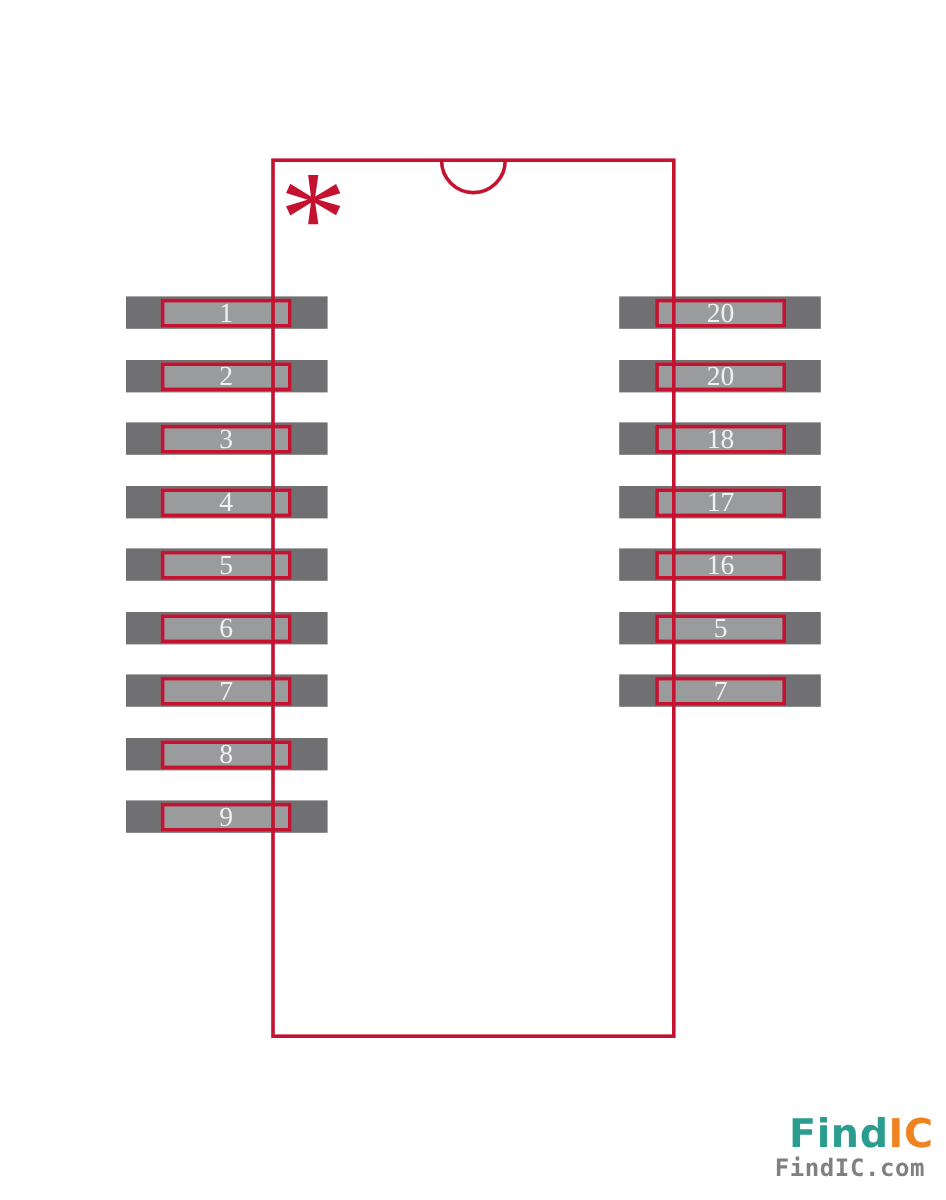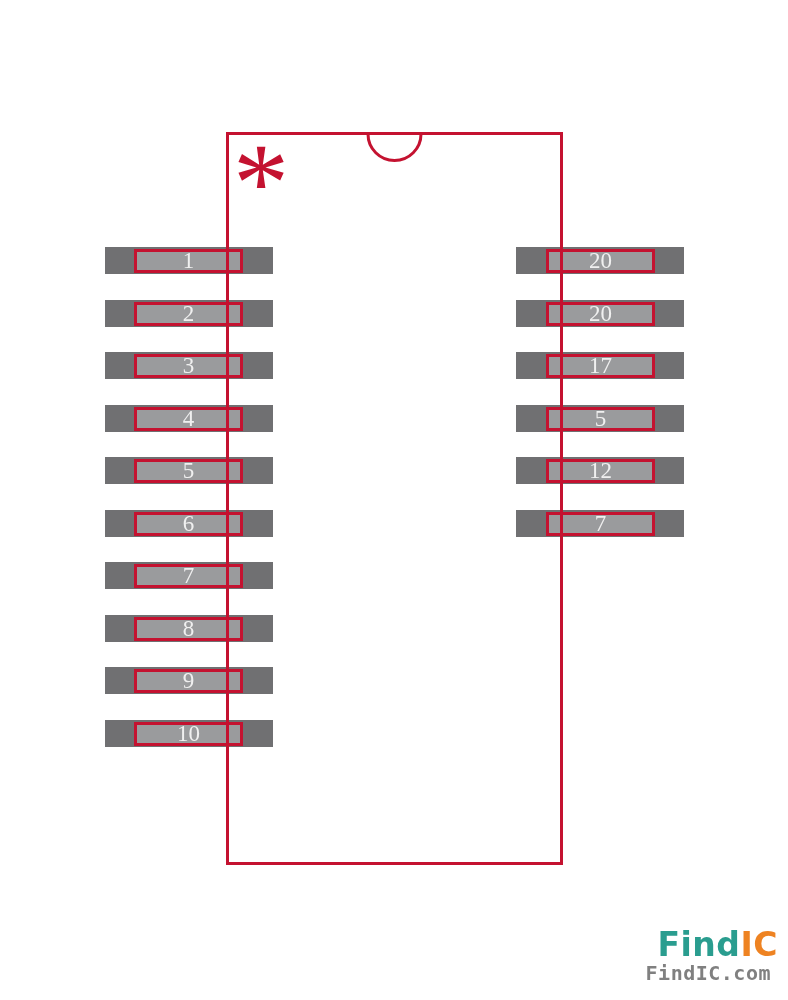--- a/index.html
+++ b/index.html
@@ -173,51 +173,51 @@
       <div class="pin-pad left">
         <div class="pin-inner">
           <span class="pin-number">8</span>
         </div>
       </div>
       <div class="pin-pad left">
         <div class="pin-inner">
           <span class="pin-number">9</span>
         </div>
       </div>
-      <div class="pin-pad left">
-        <div class="pin-inner">
-          <span class="pin-number">10</span>
-        </div>
-      </div>
     </div>
 
   <div class="pin-col right" id="right-pins">
       <div class="pin-pad right">
         <div class="pin-inner">
           <span class="pin-number">20</span>
         </div>
       </div>
       <div class="pin-pad right">
         <div class="pin-inner">
           <span class="pin-number">20</span>
         </div>
       </div>
       <div class="pin-pad right">
         <div class="pin-inner">
+          <span class="pin-number">18</span>
+        </div>
+      </div>
+      <div class="pin-pad right">
+        <div class="pin-inner">
           <span class="pin-number">17</span>
         </div>
       </div>
       <div class="pin-pad right">
         <div class="pin-inner">
+          <span class="pin-number">16</span>
+        </div>
+      </div>
+      <div class="pin-pad right">
+        <div class="pin-inner">
           <span class="pin-number">5</span>
-        </div>
-      </div>
-      <div class="pin-pad right">
-        <div class="pin-inner">
-          <span class="pin-number">12</span>
         </div>
       </div>
       <div class="pin-pad right">
         <div class="pin-inner">
           <span class="pin-number">7</span>
         </div>
       </div>
     </div>
 
   <div class="branding">

